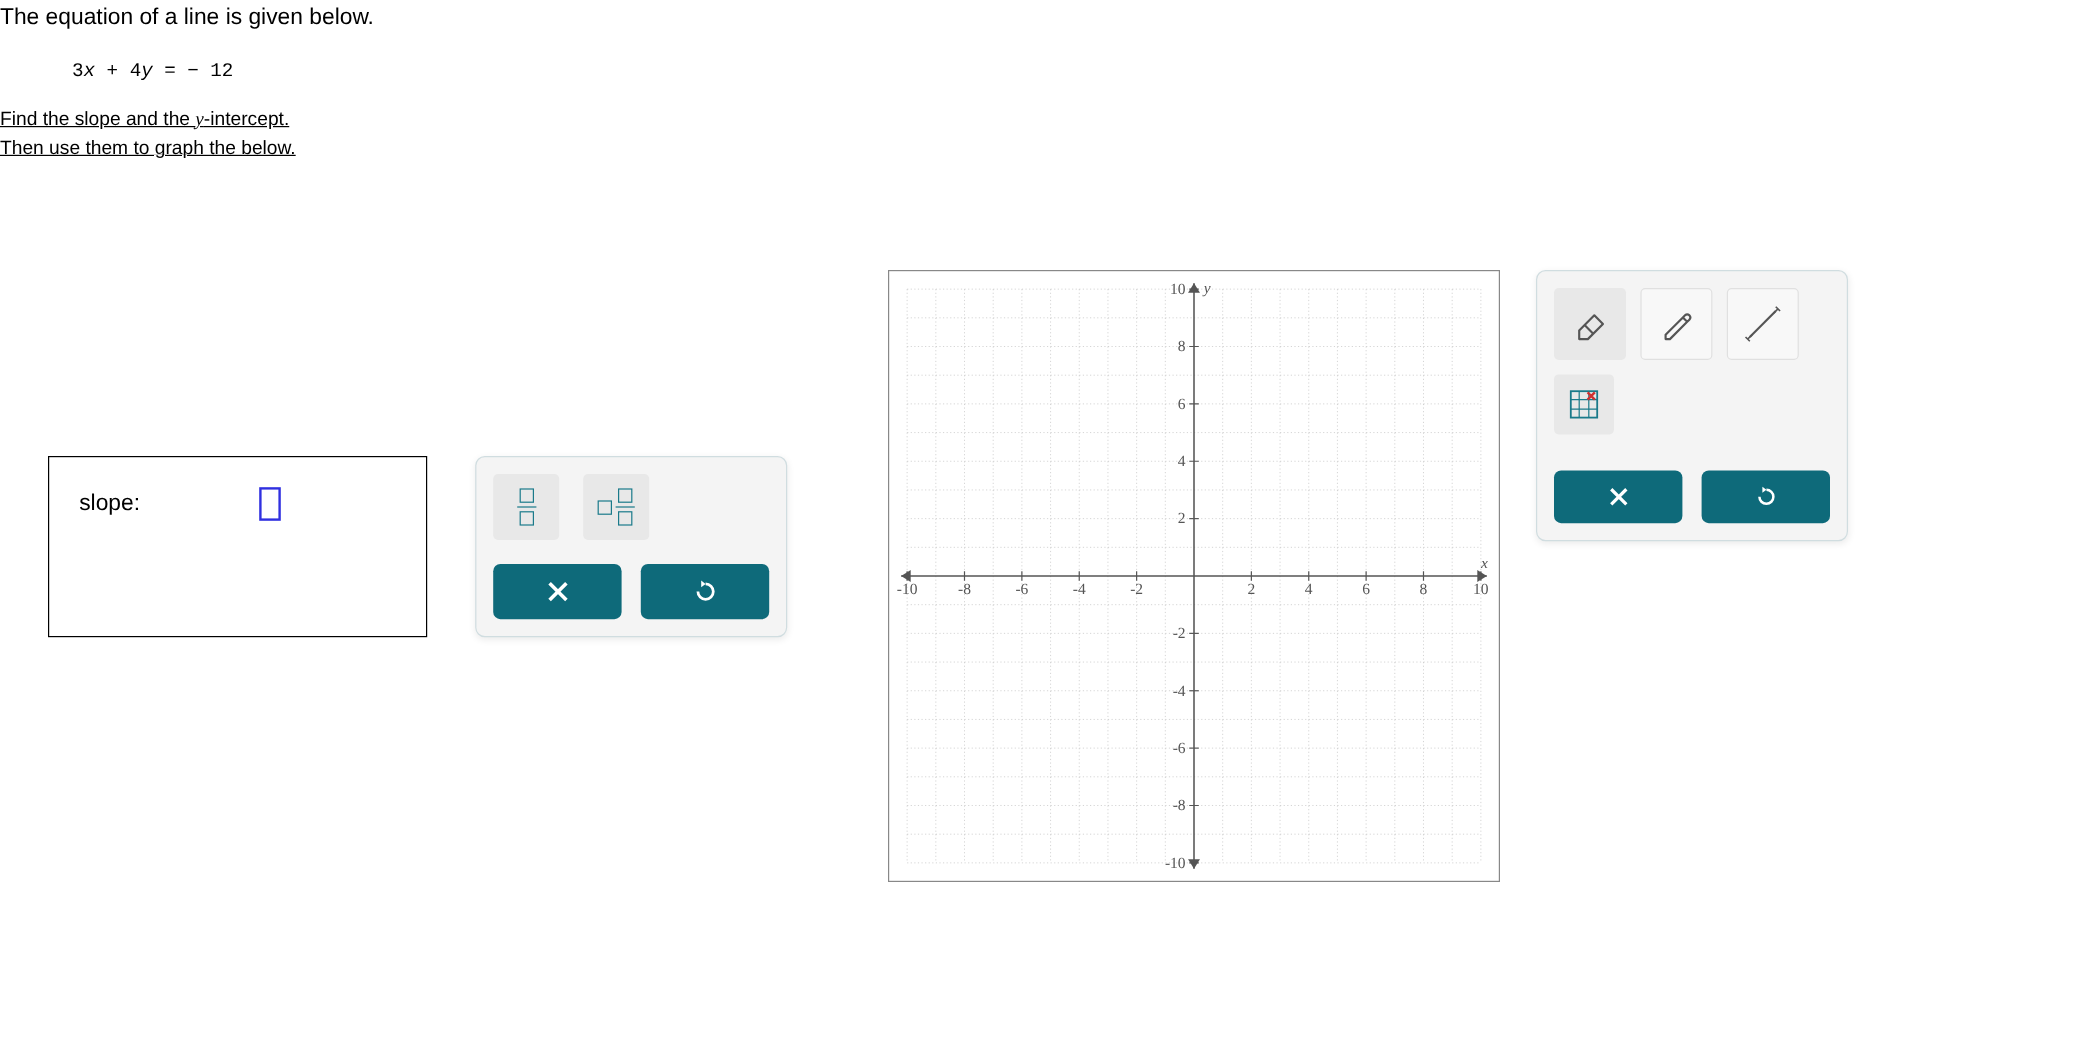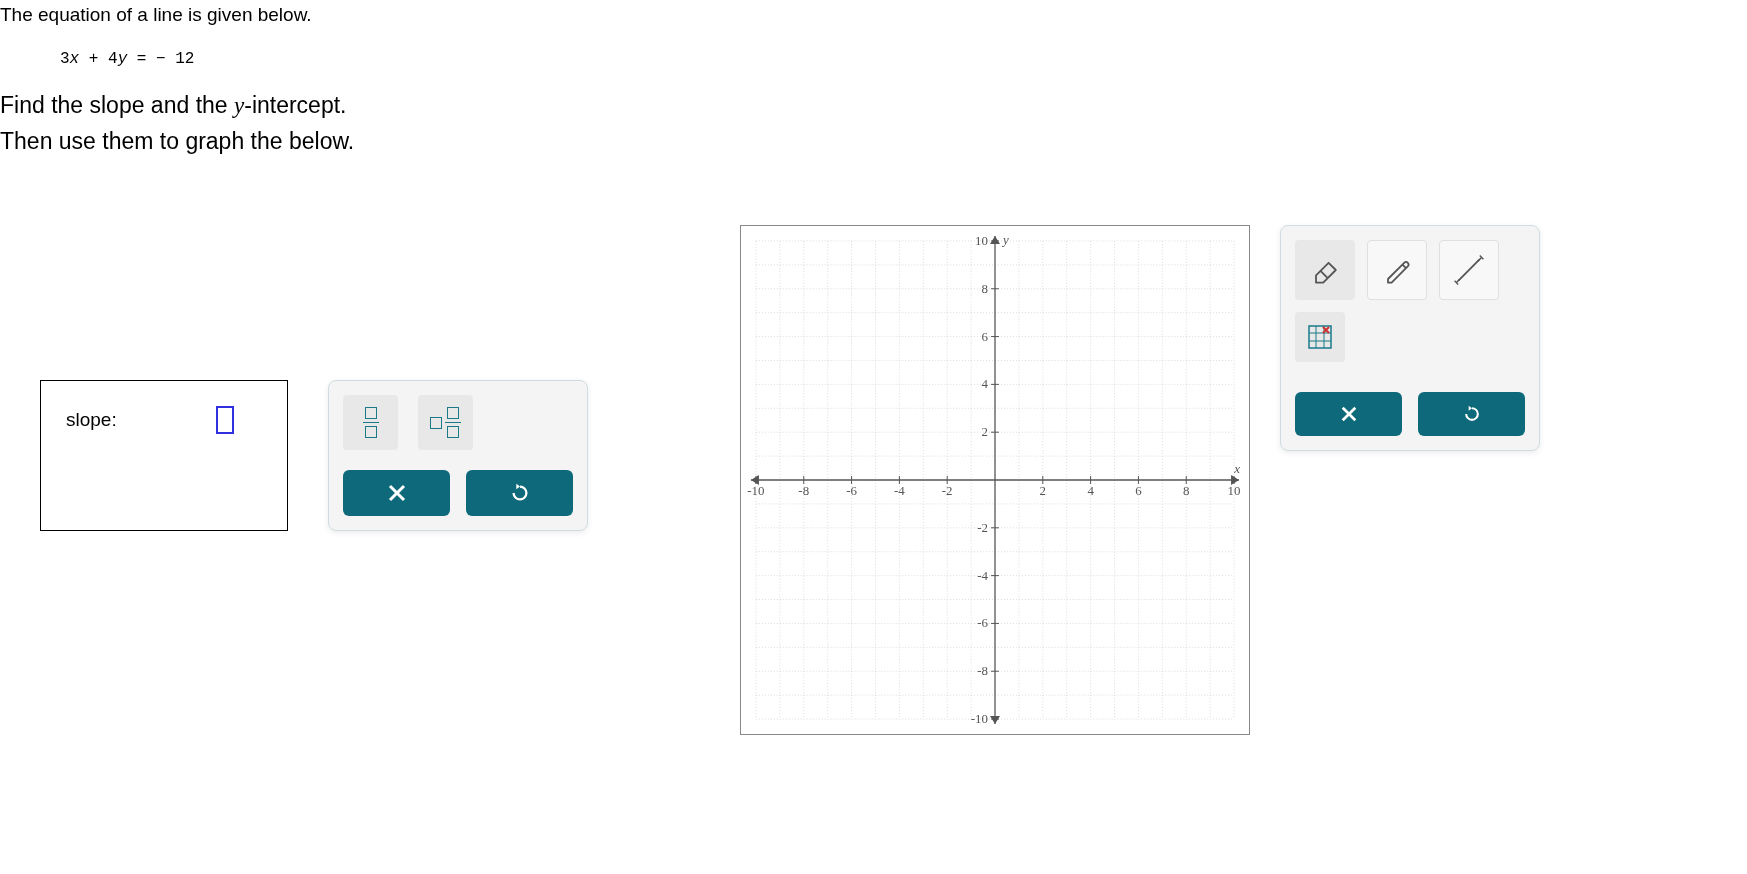--- a/index.html
+++ b/index.html
@@ -24,37 +24,38 @@
     .equation {
       font-family: Liberation Mono, monospace;
       font-size: 16px;
       padding: 20px 0 20px 60px;
       font-style: italic;
     }
     .equation .num {
       font-style: normal;
     }
     .instructions {
-      font-size: 23px;
+      font-size: 16px;
       line-height: 1.5;
+      text-decoration: underline;
     }
     .italic-var {
       font-style: italic;
       font-family: 'Times New Roman', serif;
     }
     .answer-area {
       position: absolute;
       top: 380px;
       left: 40px;
       display: flex;
       gap: 40px;
     }
     .answer-box {
       border: 1.5px solid #000;
-      width: 248px;
+      width: 316px;
       padding: 25px 25px 25px 25px;
     }
     .answer-row {
       display: flex;
       align-items: center;
       margin-bottom: 28px;
     }
     .answer-row:last-child {
       margin-bottom: 0;
     }

